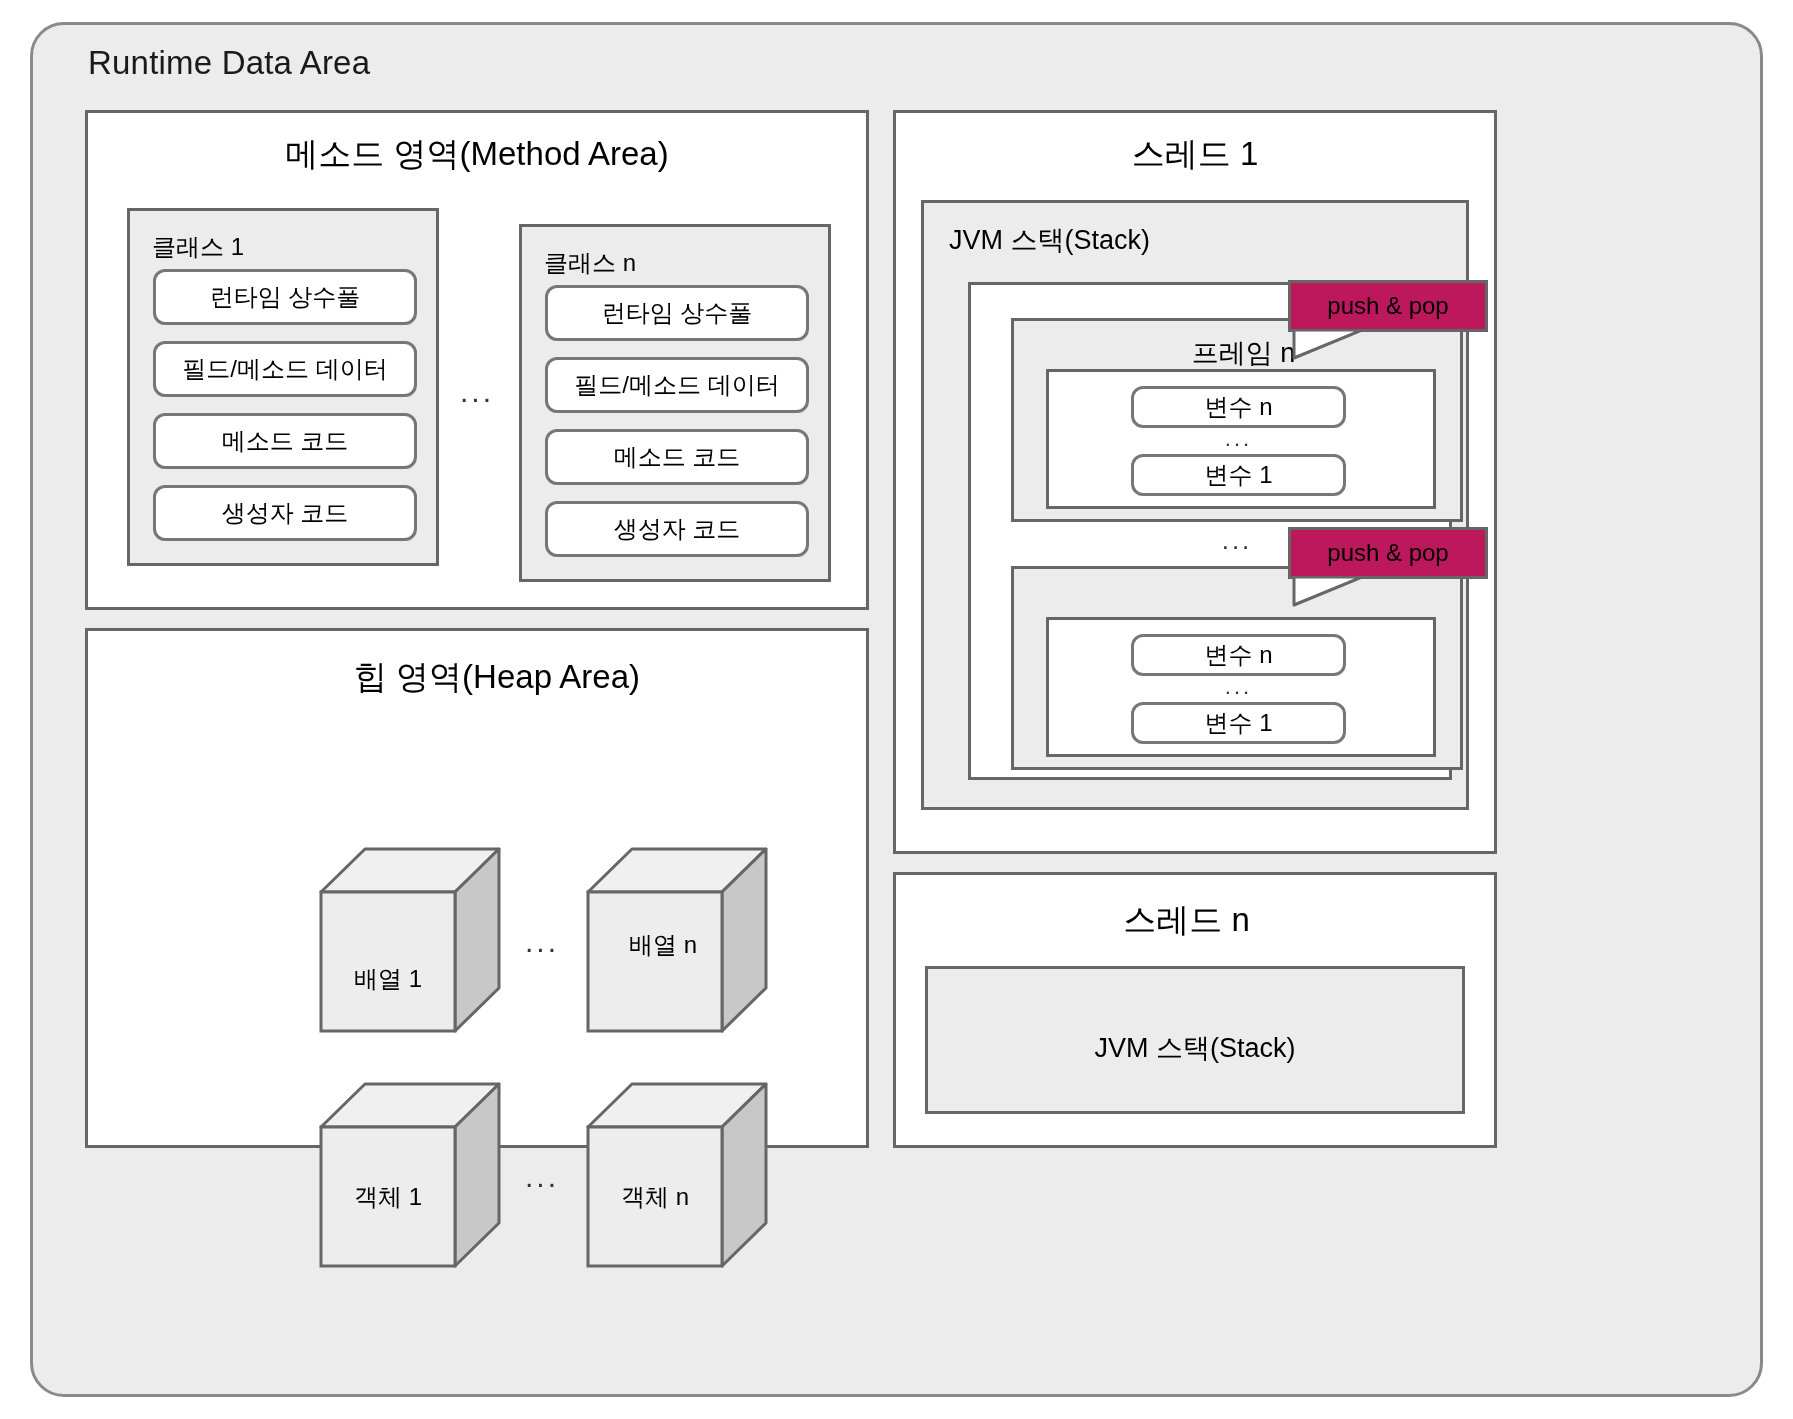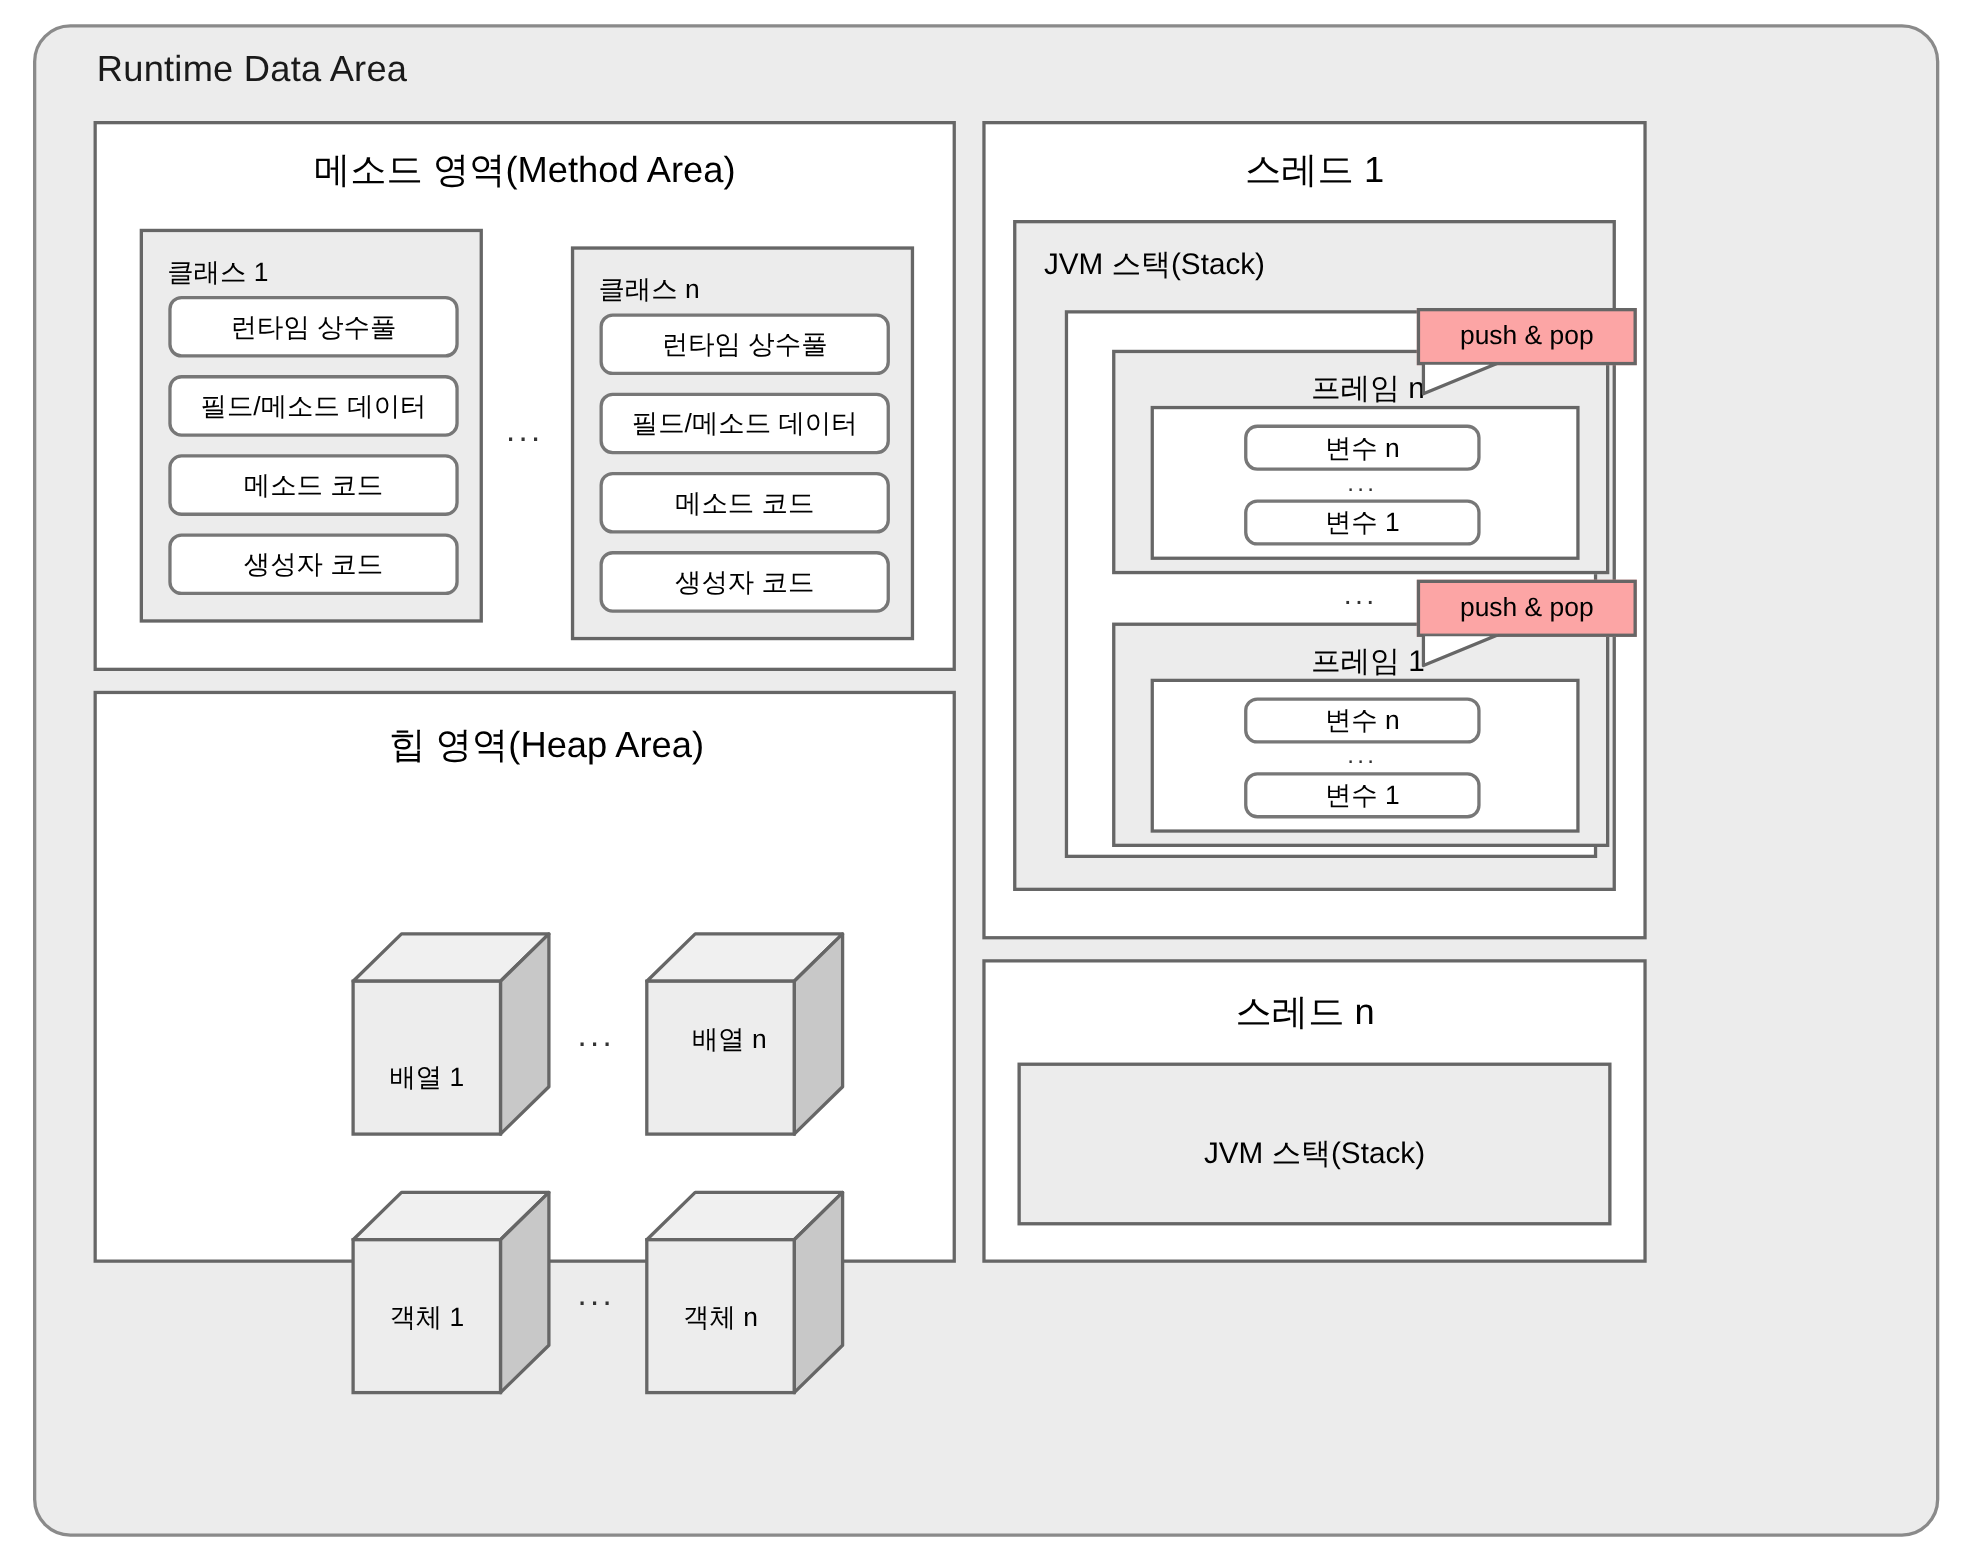--- a/index.html
+++ b/index.html
@@ -75,21 +75,21 @@
   .var-bot{top:82px;}
   .var-ell{position:absolute;left:82px;width:215px;top:54px;text-align:center;
            font-size:22px;letter-spacing:3px;color:#333;}
 
   #stack-ellipsis{position:absolute;left:1011px;top:525px;width:452px;text-align:center;
                   font-size:26px;letter-spacing:3px;color:#333;}
 
   
   .callout{position:absolute;width:200px;height:52px;}
   .callout .body{position:absolute;left:0;top:0;width:200px;height:52px;
-    box-sizing:border-box;border:3px solid #666;background:#fca5a5;
+    box-sizing:border-box;border:3px solid #666;background:#be185d;
     display:flex;align-items:center;justify-content:center;font-size:24px;}
   .callout .tail{position:absolute;left:4px;top:50px;width:72px;height:30px;}
   #callout-1{left:1288px;top:280px;}
   #callout-2{left:1288px;top:527px;}
 
   
   #threadn{left:893px;top:872px;width:604px;height:276px;}
   #threadn-title{left:893px;top:898px;width:555px;font-size:33px;margin-left:16px;}
   #jvmstackn{left:925px;top:966px;width:540px;height:148px;}
   #jvmstackn-lbl{position:absolute;left:925px;top:1030px;width:540px;text-align:center;font-size:27px;}
@@ -178,21 +178,20 @@
     <div class="box white locals-box">
       <div class="rbox var-pill var-top">변수 n</div>
       <div class="var-ell">...</div>
       <div class="rbox var-pill var-bot">변수 1</div>
     </div>
   </div>
 
   <div id="stack-ellipsis">...</div>
 
   <div class="box grey frame-box" id="frame-1">
-    <div class="frame-lbl">프레임 1</div>
     <div class="box white locals-box">
       <div class="rbox var-pill var-top">변수 n</div>
       <div class="var-ell">...</div>
       <div class="rbox var-pill var-bot">변수 1</div>
     </div>
   </div>
 
   <div class="callout" id="callout-1">
     <div class="body">push &amp; pop</div>
     <svg class="tail" viewBox="0 0 72 30">

